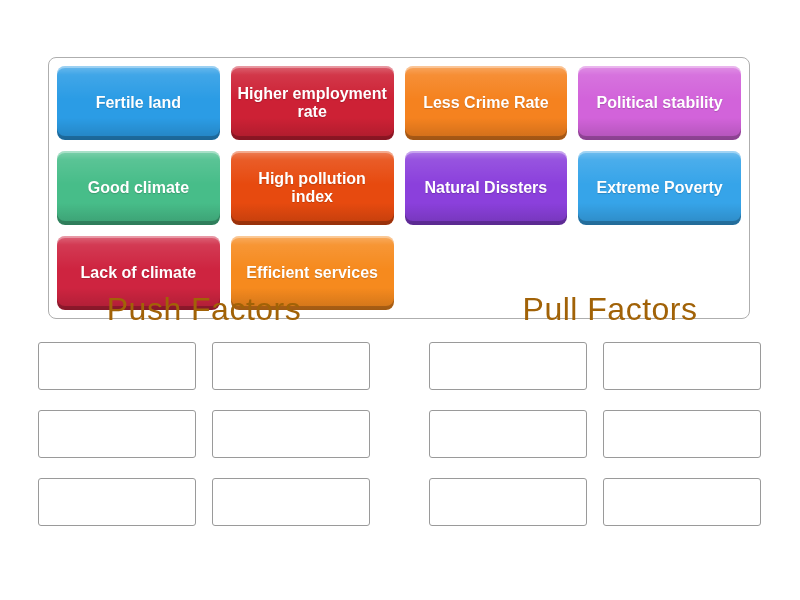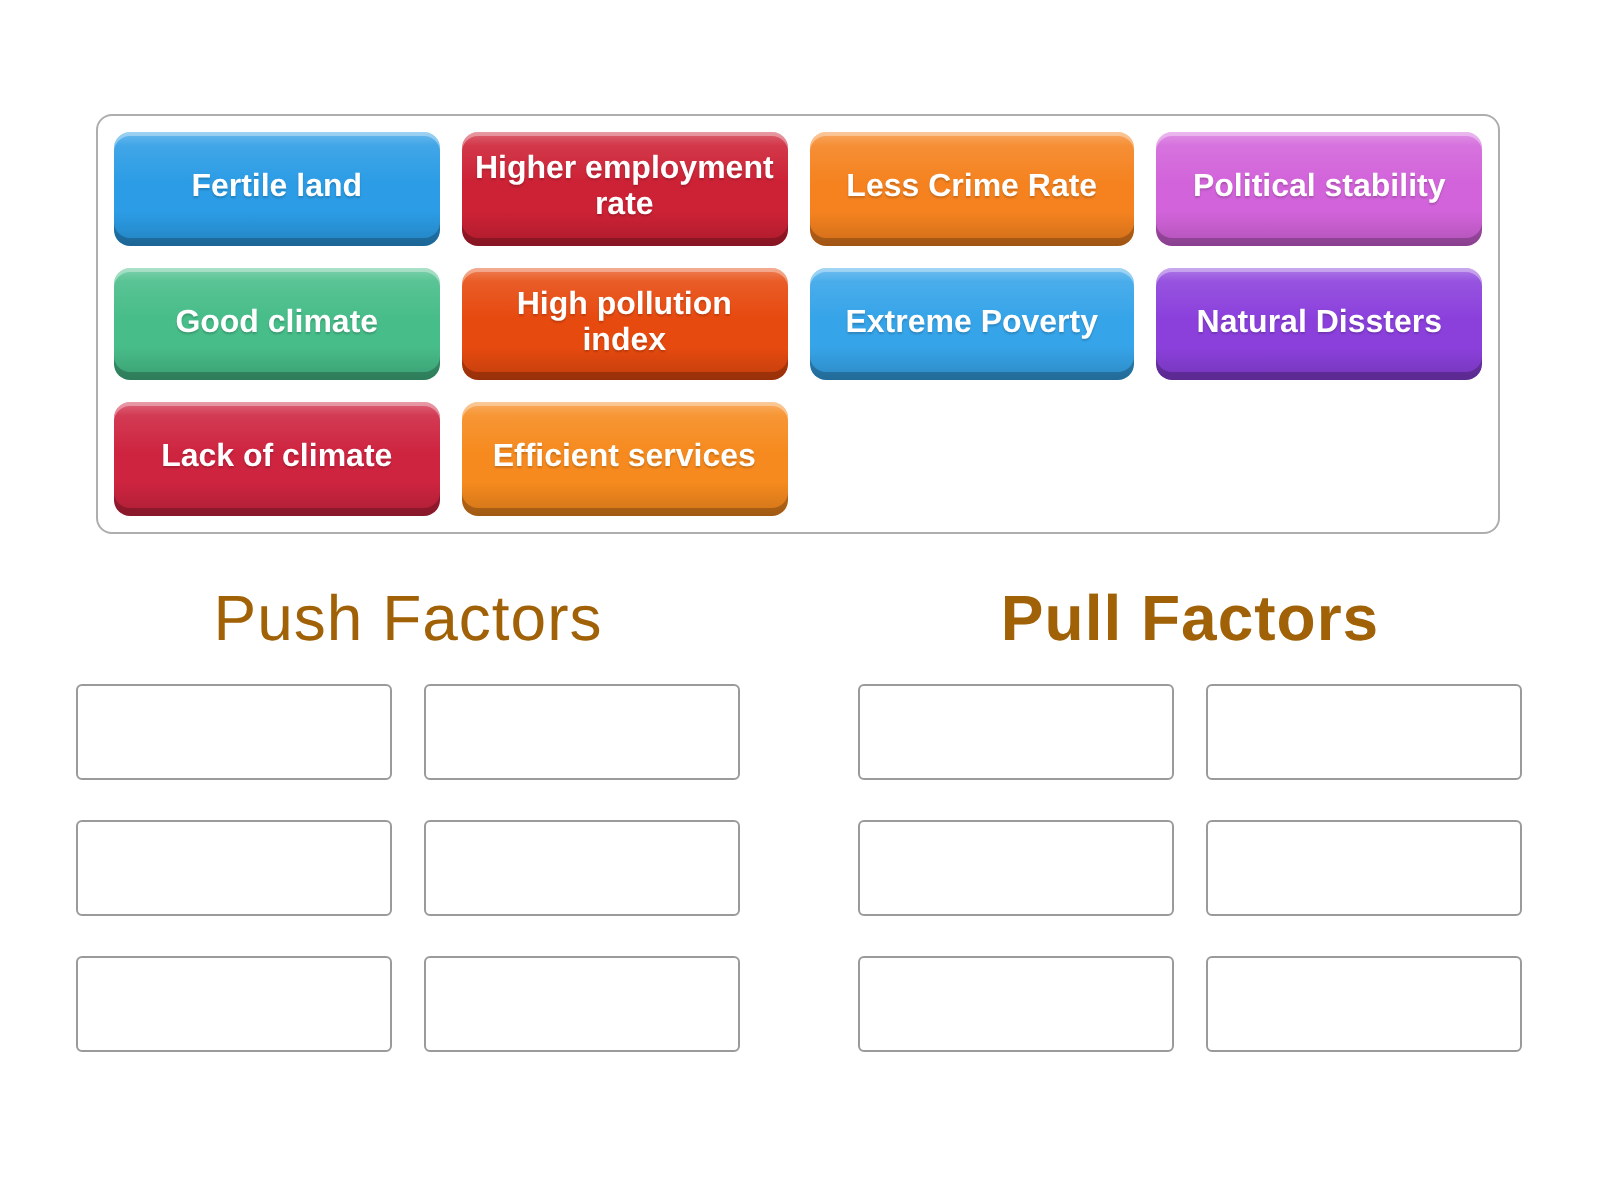--- a/index.html
+++ b/index.html
@@ -6,21 +6,21 @@
   body{
     width:800px;height:600px;
     background:#ffffff;
     font-family:"Liberation Sans", sans-serif;
     overflow:hidden;
   }
   .stage{position:relative;width:800px;height:600px;background:#ffffff;}
 
   
   .tray{
-    position:absolute;left:48px;top:57px;width:702px;height:210px;
+    position:absolute;left:48px;top:57px;width:702px;height:262px;
     background:#ffffff;
     border:1px solid #aeaeae;
     border-radius:8px;
     box-sizing:border-box;
     display:grid;
     grid-template-columns:repeat(4,1fr);
     grid-template-rows:repeat(3,1fr);
     gap:11px;
     padding:8px;
   }
@@ -52,21 +52,21 @@
   
   .group-title{
     position:absolute;top:291px;height:44px;width:332px;
     text-align:center;
     font-size:32px;
     font-weight:300;
     color:#a16207;
     letter-spacing:0.5px;
   }
   .group-title.push{left:38px;}
-  .group-title.pull{left:429px;font-weight:bold;}
+  .group-title.pull{left:444px;}
 
   
   .dropgrid{
     position:absolute;top:342px;width:332px;height:184px;
     display:grid;
     grid-template-columns:158px 158px;
     grid-template-rows:48px 48px 48px;
     column-gap:16px;
     row-gap:20px;
   }
@@ -96,25 +96,25 @@
       </div>
     <div class="tile" style="--tile-color: #D263DA;">
         <span>Political stability</span>
       </div>
     <div class="tile" style="--tile-color: #47BD89;">
         <span>Good climate</span>
       </div>
     <div class="tile" style="--tile-color: #E74A0F;">
         <span>High pollution index</span>
       </div>
+    <div class="tile" style="--tile-color: #8B40DC;">
+        <span>Natural Dissters</span>
+      </div>
     <div class="tile" style="--tile-color: #36A4E9;">
         <span>Extreme Poverty</span>
-      </div>
-    <div class="tile" style="--tile-color: #8B40DC;">
-        <span>Natural Dissters</span>
       </div>
     <div class="tile" style="--tile-color: #CE2440;">
         <span>Lack of climate</span>
       </div>
     <div class="tile" style="--tile-color: #F68A1E;">
         <span>Efficient services</span>
       </div>
   </div>
 
   <div class="group-title push">Push Factors</div>

